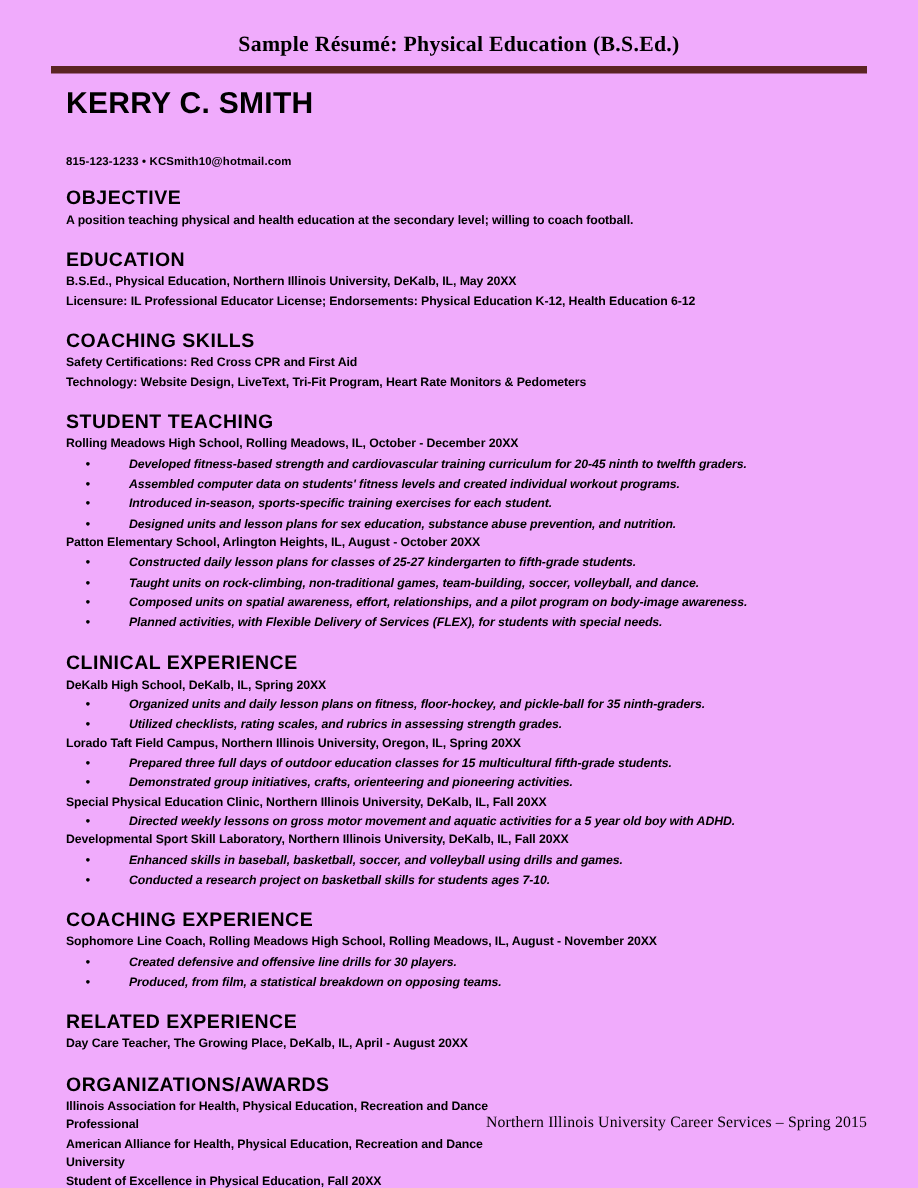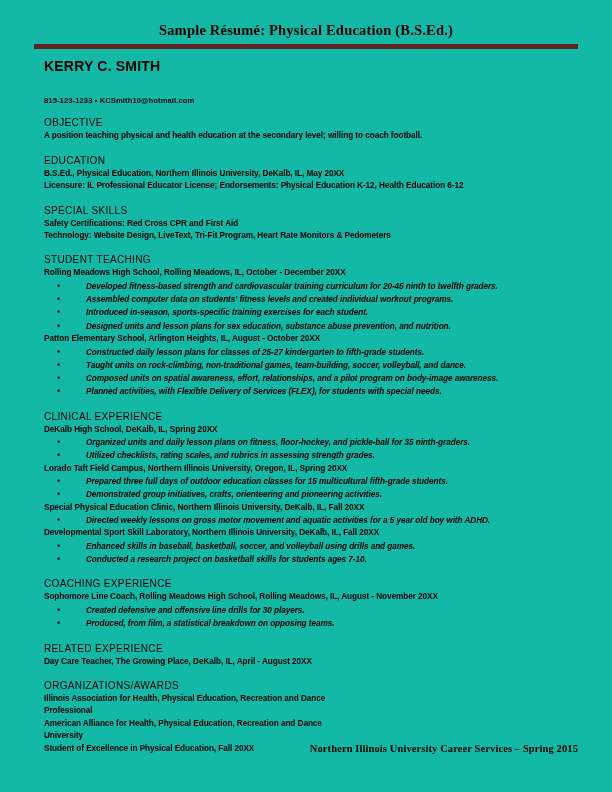--- a/index.html
+++ b/index.html
@@ -4,21 +4,21 @@
 <style>
   html, body {
     margin: 0;
     padding: 0;
     background: #ffffff;
   }
   .page {
     position: relative;
     width: 612px;
     height: 792px;
-    background: #14b8a6;
+    background: #f0abfc;
     box-sizing: border-box;
     font-family: "Liberation Sans", sans-serif;
     color: #000000;
     overflow: hidden;
   }
   .doc-title {
     text-align: center;
     font-family: "Liberation Serif", serif;
     font-weight: bold;
     font-size: 14.5px;
@@ -30,37 +30,37 @@
     height: 5px;
     background: #5B2423;
     margin: 5px 34px 0 34px;
   }
   .body-area {
     padding: 0 34px 0 44px;
   }
   .name {
     font-family: "Liberation Sans", sans-serif;
     font-weight: bold;
-    font-size: 14px;
+    font-size: 20px;
     letter-spacing: 0.2px;
     margin-top: 9px;
     line-height: 1.15;
   }
   .contact {
     font-size: 7.6px;
     font-weight: bold;
     margin-top: 22px;
     letter-spacing: 0.1px;
   }
   .section {
     margin-top: 12px;
   }
   .section-heading {
-    font-size: 10px;
-    font-weight: normal;
+    font-size: 13px;
+    font-weight: bold;
     letter-spacing: 0.35px;
     margin-bottom: 2px;
   }
   .line {
     font-size: 8.2px;
     font-weight: bold;
     line-height: 1.52;
     letter-spacing: -0.05px;
     white-space: nowrap;
   }
@@ -88,21 +88,21 @@
   .sub-block {
     margin-top: 0;
   }
   .footer {
     position: absolute;
     left: 0;
     right: 34px;
     bottom: 38px;
     text-align: right;
     font-family: "Liberation Serif", serif;
-    font-weight: bold;
+    font-weight: normal;
     font-size: 10.5px;
     letter-spacing: 0.1px;
   }
 </style>
 </head>
 <body>
 
 <div class="page">
 
   <div class="doc-title">Sample Résumé: Physical Education (B.S.Ed.)</div>
@@ -118,21 +118,21 @@
       <div class="line">A position teaching physical and health education at the secondary level; willing to coach football.</div>
     </div>
 
     <div class="section">
       <div class="section-heading">EDUCATION</div>
       <div class="line">B.S.Ed., Physical Education, Northern Illinois University, DeKalb, IL, May 20XX</div>
       <div class="line">Licensure: IL Professional Educator License; Endorsements: Physical Education K-12, Health Education 6-12</div>
     </div>
 
     <div class="section">
-      <div class="section-heading">SPECIAL SKILLS</div>
+      <div class="section-heading">COACHING SKILLS</div>
       <div class="line">Safety Certifications: Red Cross CPR and First Aid</div>
       <div class="line">Technology: Website Design, LiveText, Tri-Fit Program, Heart Rate Monitors &amp; Pedometers</div>
     </div>
 
     <div class="section">
       <div class="section-heading">STUDENT TEACHING</div>
 
       <div class="sub-block">
         <div class="line">Rolling Meadows High School, Rolling Meadows, IL, October - December 20XX</div>
         <ul class="bullets">

